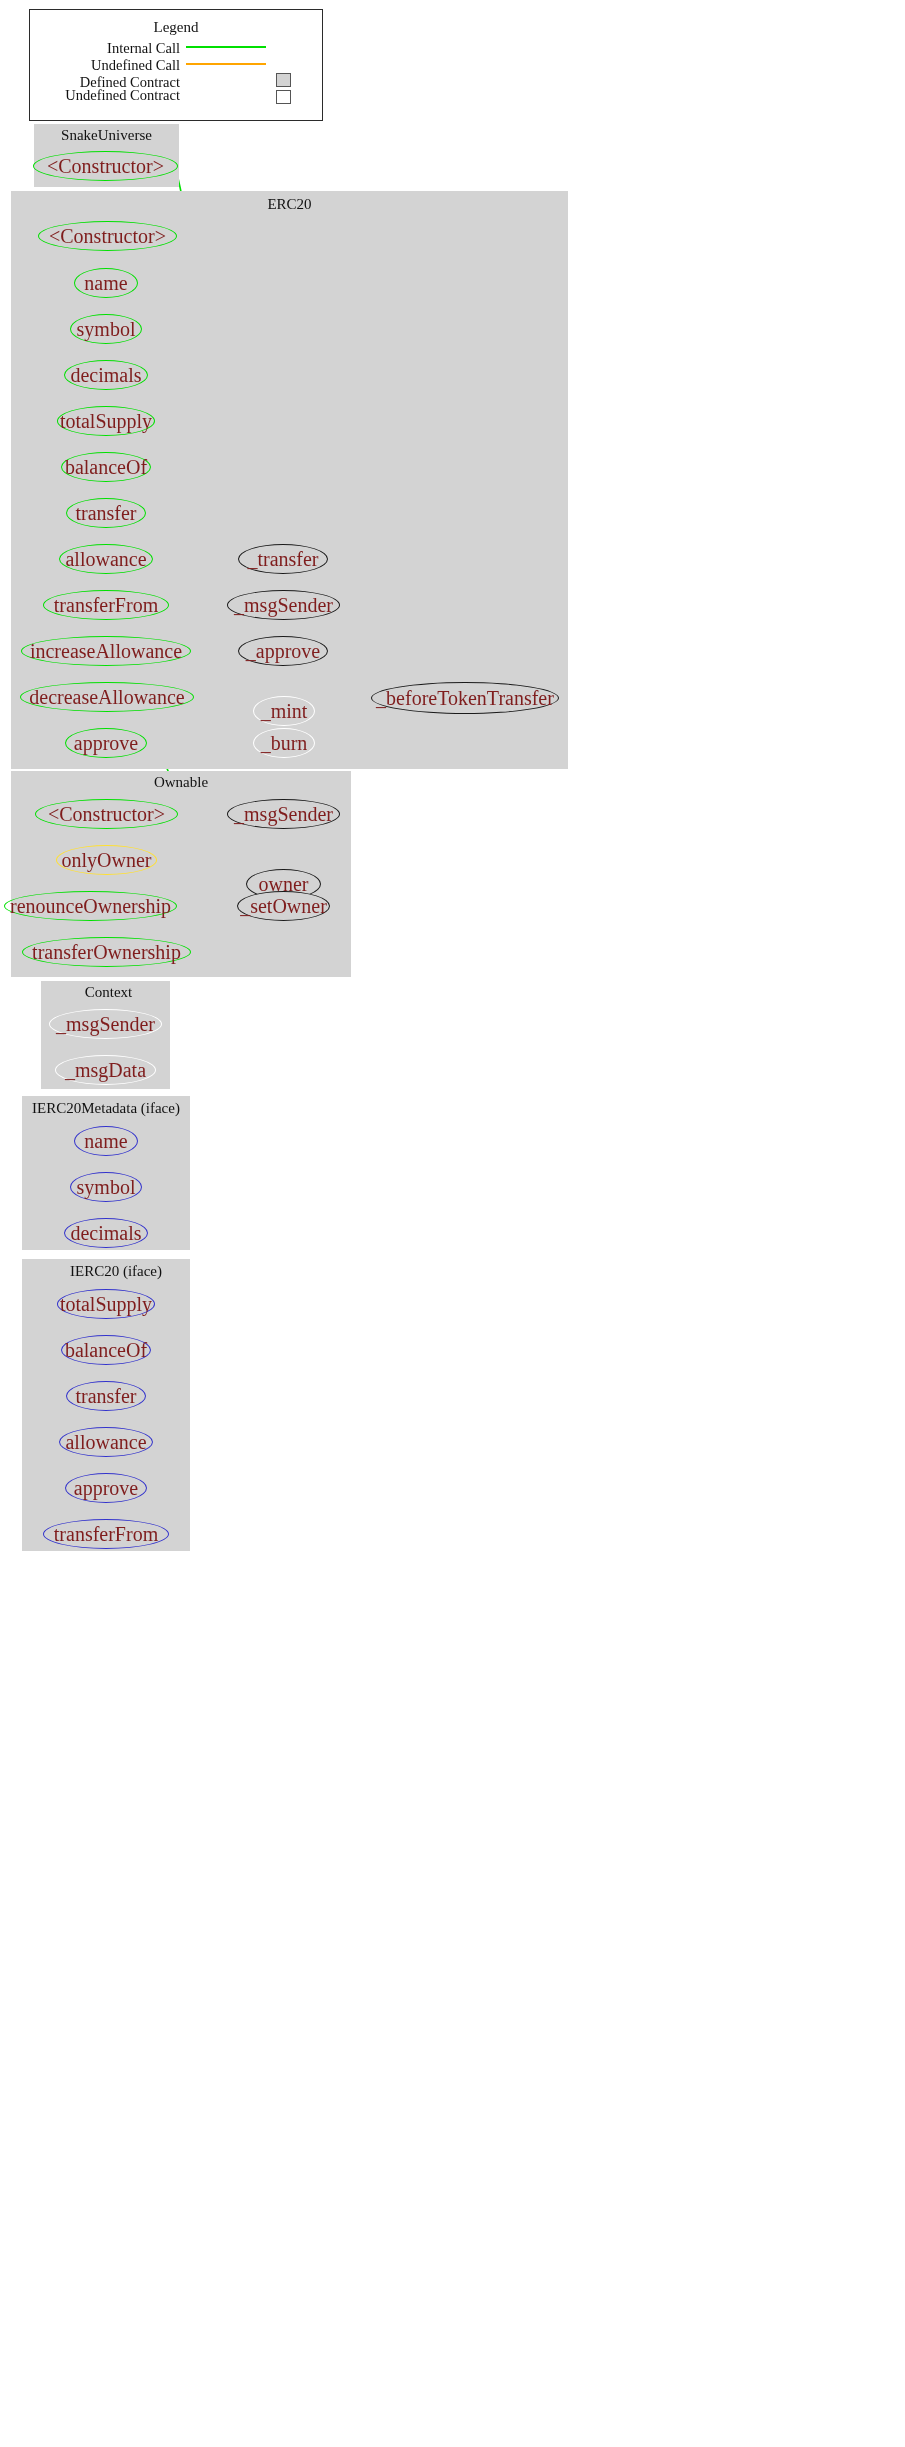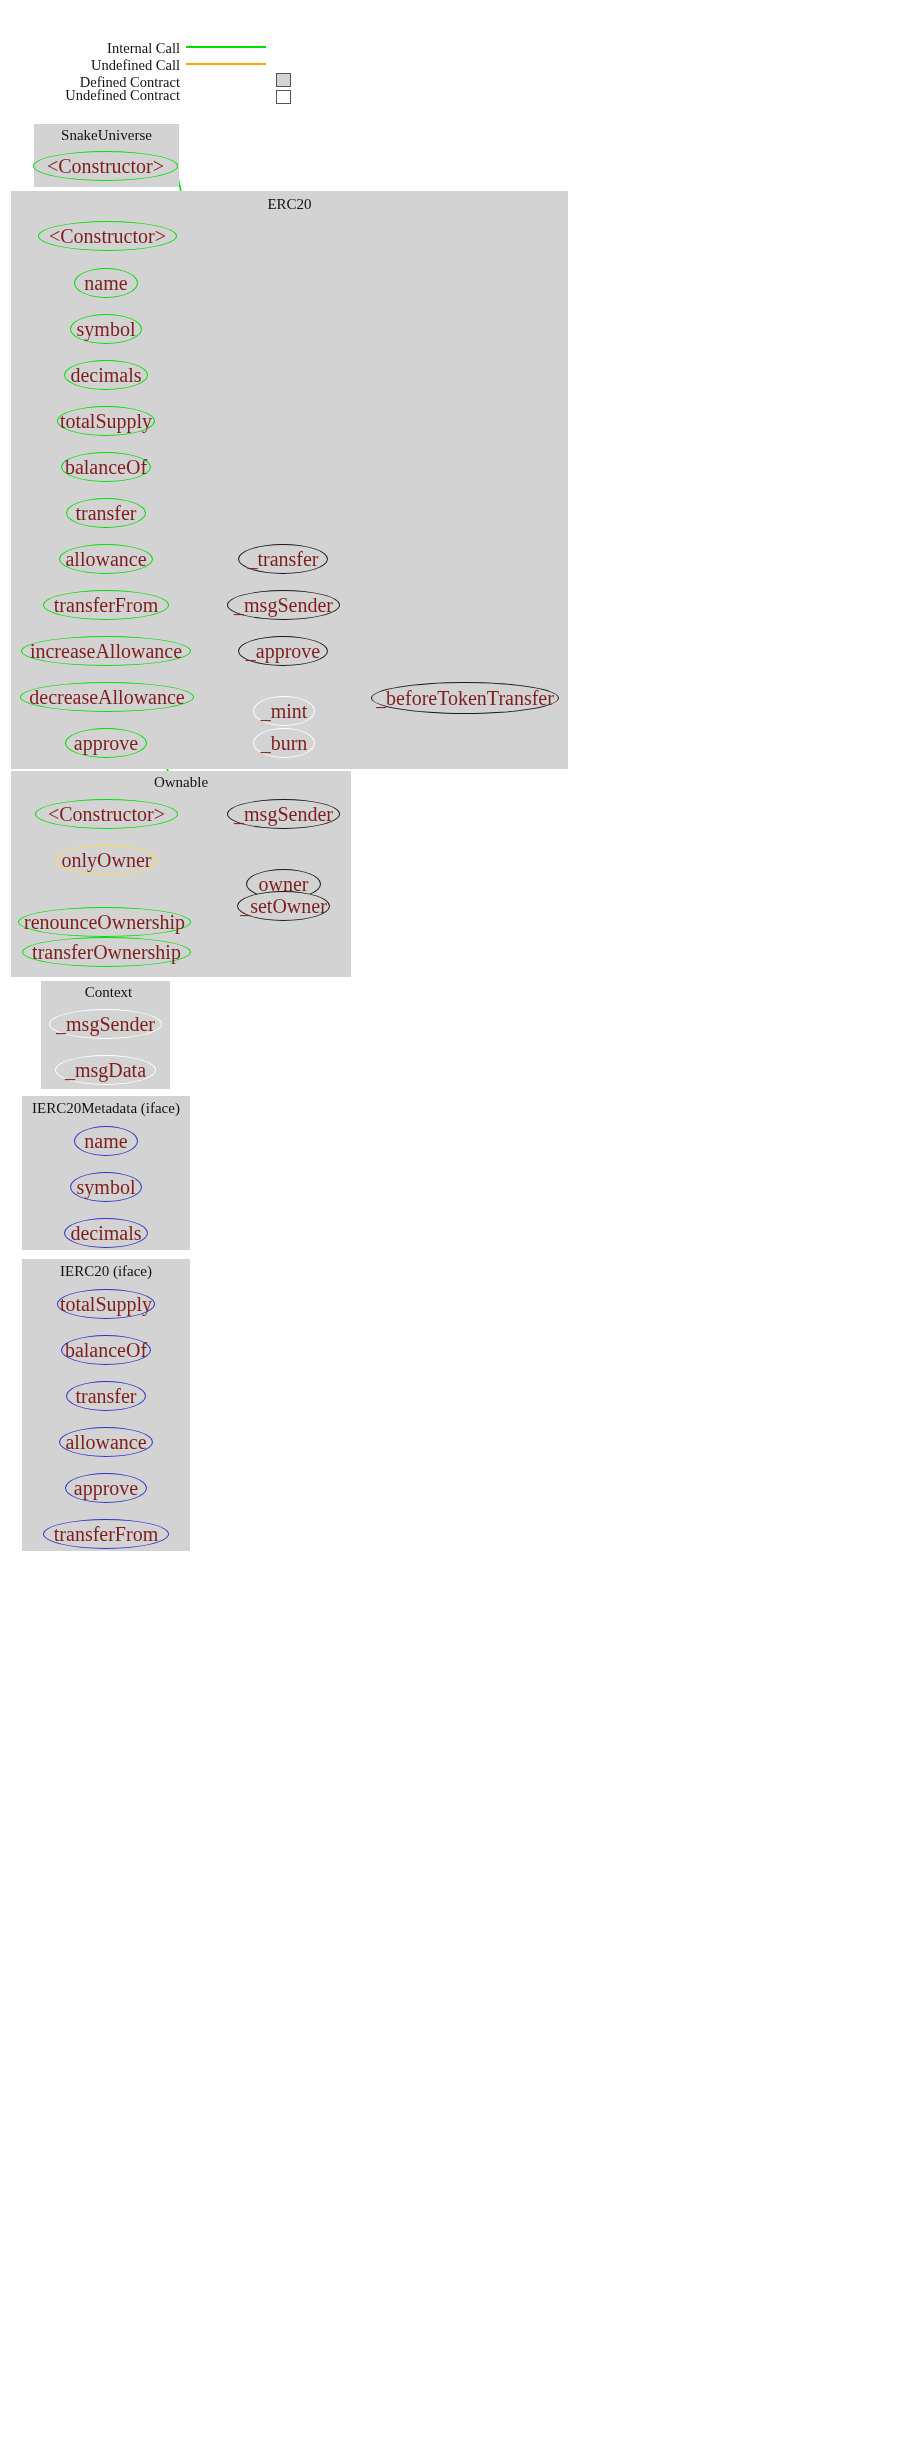--- a/index.html
+++ b/index.html
@@ -25,20 +25,23 @@
   .swatch{position:absolute;width:15px;height:14px;box-sizing:border-box;border:1px solid #555;}
   .sw-filled{background:#d3d3d3;}
   .sw-empty{background:#ffffff;}
   .leg-line{position:absolute;height:2px;}
 </style>
 </head>
 <body>
 
 <div id="stage">
 
+  <div class="cluster outline" style="left:29px;top:9px;width:292px;height:110px;">
+    <div class="cluster-title" style="top:10px;">Legend</div>
+  </div>
   <div class="legend-label" style="left:40px;top:41px;width:140px;">Internal Call</div>
   <div class="legend-label" style="left:40px;top:58px;width:140px;">Undefined Call</div>
   <div class="legend-label" style="left:40px;top:75px;width:140px;">Defined Contract</div>
   <div class="legend-label" style="left:30px;top:88px;width:150px;">Undefined Contract</div>
 
   <div class="leg-line" style="left:186px;top:46px;width:80px;background:#00e000;"></div>
   <div class="leg-line" style="left:186px;top:63px;width:80px;background:#ffa500;"></div>
   <div class="swatch sw-filled" style="left:276px;top:73px;"></div>
   <div class="swatch sw-empty" style="left:276px;top:90px;"></div>
 
@@ -116,39 +119,39 @@
   <div class="node n-black" style="left:238px;top:636px;width:90px;height:30px;">_approve</div>
   <div class="node n-white" style="left:253px;top:696px;width:62px;height:30px;">_mint</div>
   <div class="node n-white" style="left:253px;top:728px;width:62px;height:30px;">_burn</div>
   <div class="node n-black" style="left:371px;top:682px;width:188px;height:32px;">_beforeTokenTransfer</div>
 
   <div class="cluster" style="left:11px;top:771px;width:340px;height:206px;"></div>
   <div class="cluster-title" style="left:11px;top:775px;width:340px;">Ownable</div>
 
   <div class="node n-green" style="left:35px;top:799px;width:143px;height:30px;">&lt;Constructor&gt;</div>
   <div class="node n-yellow" style="left:56px;top:845px;width:101px;height:30px;">onlyOwner</div>
-  <div class="node n-green" style="left:18px;top:891px;width:173px;height:30px;margin-top:16px;">renounceOwnership</div>
+  <div class="node n-green" style="left:4px;top:891px;width:173px;height:30px;">renounceOwnership</div>
   <div class="node n-green" style="left:22px;top:937px;width:169px;height:30px;">transferOwnership</div>
   <div class="node n-black" style="left:227px;top:799px;width:113px;height:30px;">_msgSender</div>
   <div class="node n-black" style="left:246px;top:845px;width:75px;height:30px;margin-top:24px;">owner</div>
   <div class="node n-black" style="left:237px;top:891px;width:93px;height:30px;">_setOwner</div>
 
   <div class="cluster" style="left:41px;top:981px;width:129px;height:108px;"></div>
   <div class="cluster-title" style="left:41px;top:985px;width:135px;">Context</div>
   <div class="node n-white" style="left:49px;top:1009px;width:113px;height:30px;">_msgSender</div>
   <div class="node n-white" style="left:55px;top:1055px;width:101px;height:30px;">_msgData</div>
 
   <div class="cluster" style="left:22px;top:1096px;width:168px;height:154px;"></div>
   <div class="cluster-title" style="left:22px;top:1101px;width:168px;">IERC20Metadata  (iface)</div>
   <div class="node n-blue" style="left:74px;top:1126px;width:64px;height:30px;">name</div>
   <div class="node n-blue" style="left:70px;top:1172px;width:72px;height:30px;">symbol</div>
   <div class="node n-blue" style="left:64px;top:1218px;width:84px;height:30px;">decimals</div>
 
   <div class="cluster" style="left:22px;top:1259px;width:168px;height:292px;"></div>
-  <div class="cluster-title" style="left:22px;top:1264px;width:168px;">IERC20  (iface)</div>
+  <div class="cluster-title" style="left:32px;top:1264px;width:168px;">IERC20  (iface)</div>
   <div class="node n-blue" style="left:57px;top:1289px;width:98px;height:30px;">totalSupply</div>
   <div class="node n-blue" style="left:61px;top:1335px;width:90px;height:30px;">balanceOf</div>
   <div class="node n-blue" style="left:66px;top:1381px;width:80px;height:30px;">transfer</div>
   <div class="node n-blue" style="left:59px;top:1427px;width:94px;height:30px;">allowance</div>
   <div class="node n-blue" style="left:65px;top:1473px;width:82px;height:30px;">approve</div>
   <div class="node n-blue" style="left:43px;top:1519px;width:126px;height:30px;">transferFrom</div>
 
 </div>
 
 </body></html>

